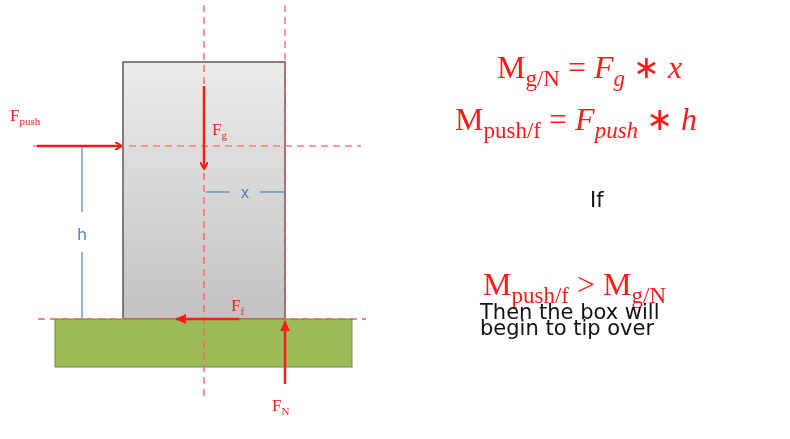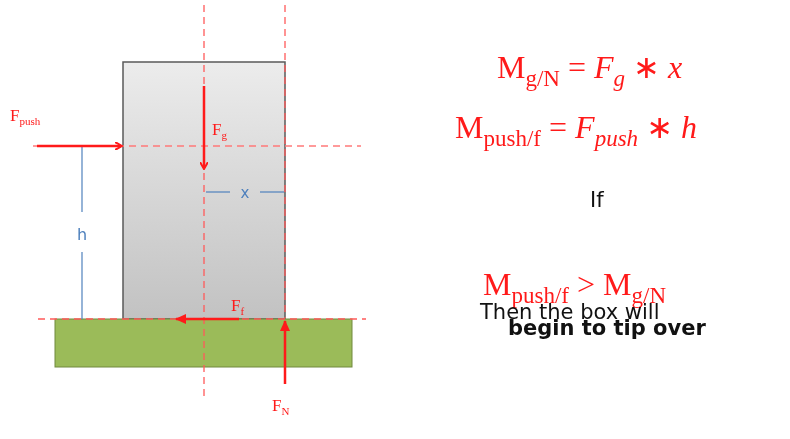--- a/index.html
+++ b/index.html
@@ -56,30 +56,30 @@
 </svg>
 
 <div class="eq" style="left:497px; top:48px; font-size:32px;">
   <span>M</span><span class="sub">g/N</span>
   <span>=</span>
   <span class="it">F</span><span class="sub it">g</span>
   <span>∗</span>
   <span class="it">x</span>
 </div>
 
-<div class="eq" style="left:455px; top:108px; font-size:32px;">
+<div class="eq" style="left:455px; top:100px; font-size:32px;">
   <span>M</span><span class="sub">push/f</span>
   <span>=</span>
   <span class="it">F</span><span class="sub it">push</span>
   <span>∗</span>
   <span class="it">h</span>
 </div>
 
 <div class="txt" style="left:590px; top:188px; width:50px;">If</div>
 
 <div class="eq" style="left:483px; top:222px; font-size:32px;margin-top:44px;">
   <span>M</span><span class="sub">push/f</span>
   <span>&gt;</span>
   <span>M</span><span class="sub">g/N</span>
 </div>
 
 <div class="txt" style="left:480px; top:286px; width:270px;margin-top:14px;">Then the box will</div>
-<div class="txt" style="left:508px; top:316px; width:270px;font-weight:bold;">begin to tip over</div>
+<div class="txt" style="left:480px; top:316px; width:270px;">begin to tip over</div>
 
 </body></html>

